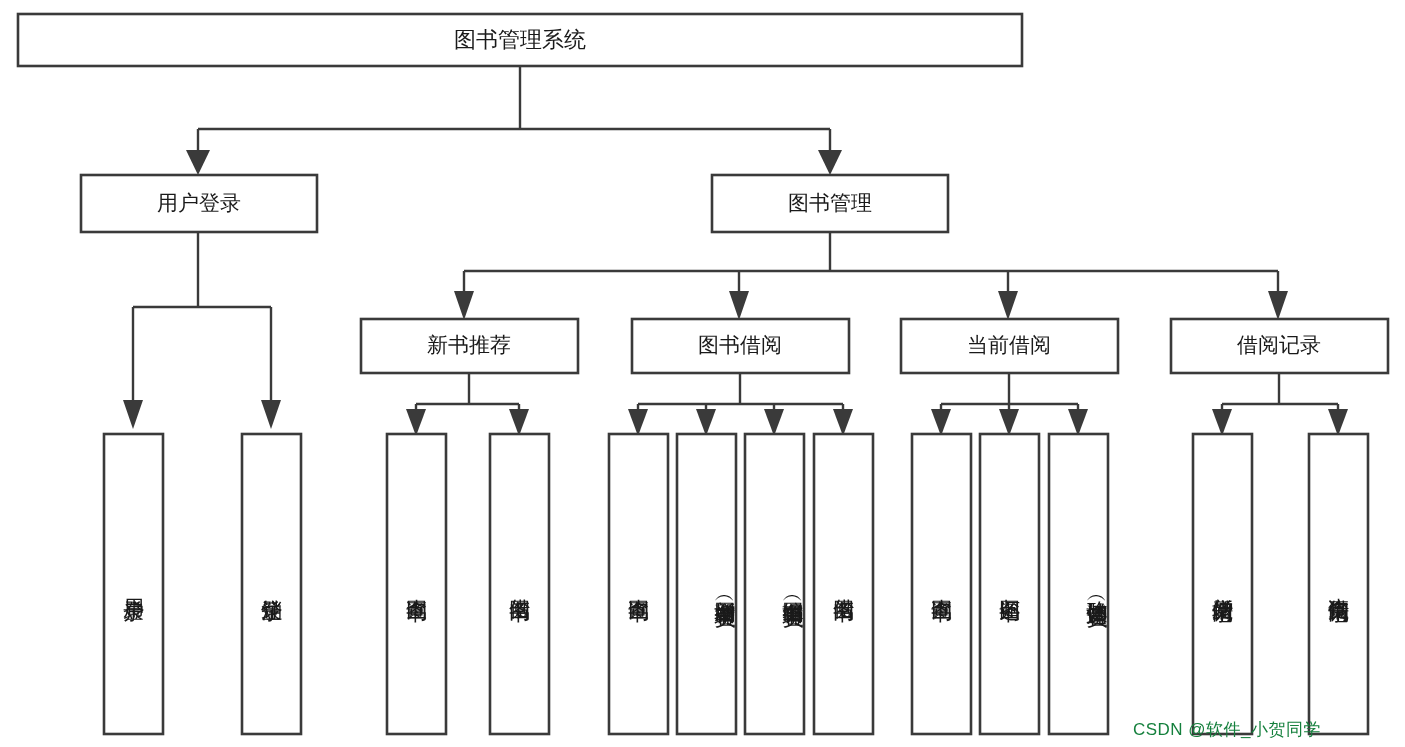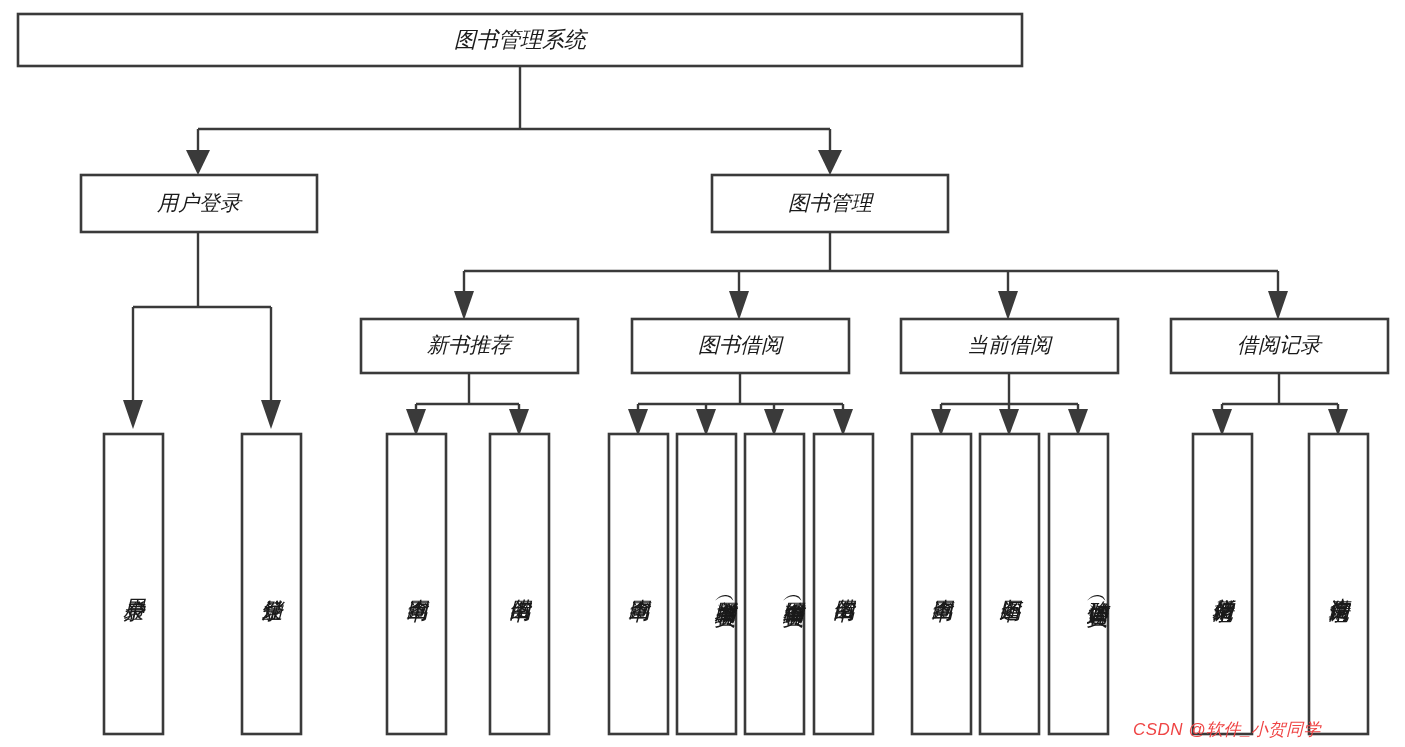--- a/index.html
+++ b/index.html
@@ -11,21 +11,20 @@
     width: 1405px;
     height: 747px;
     font-family: "Liberation Sans", "DejaVu Sans", sans-serif;
     overflow: hidden;
     position: relative;
   }
   #diagram-root {
     position: relative;
     width: 1329px;
     height: 747px;
-    font-style: italic;
   }
   svg.diagram-svg {
     position: absolute;
     top: 0;
     left: 0;
     width: 1405px;
     height: 747px;
     display: block;
   }
   .node-box {
@@ -68,21 +67,21 @@
     white-space: nowrap;
     letter-spacing: 1px;
     pointer-events: none;
   }
   .watermark {
     position: absolute;
     right: 8px;
     bottom: 6px;
     font-family: "Liberation Sans", "DejaVu Sans", sans-serif;
     font-size: 17px;
-    color: #ef4444;
+    color: #15803d;
     white-space: nowrap;
     letter-spacing: 0.5px;
   }
 </style>
 </head>
 <body>
 
 <div id="diagram-root">
 
   <svg class="diagram-svg" viewBox="0 0 1405 747" xmlns="http://www.w3.org/2000/svg">

